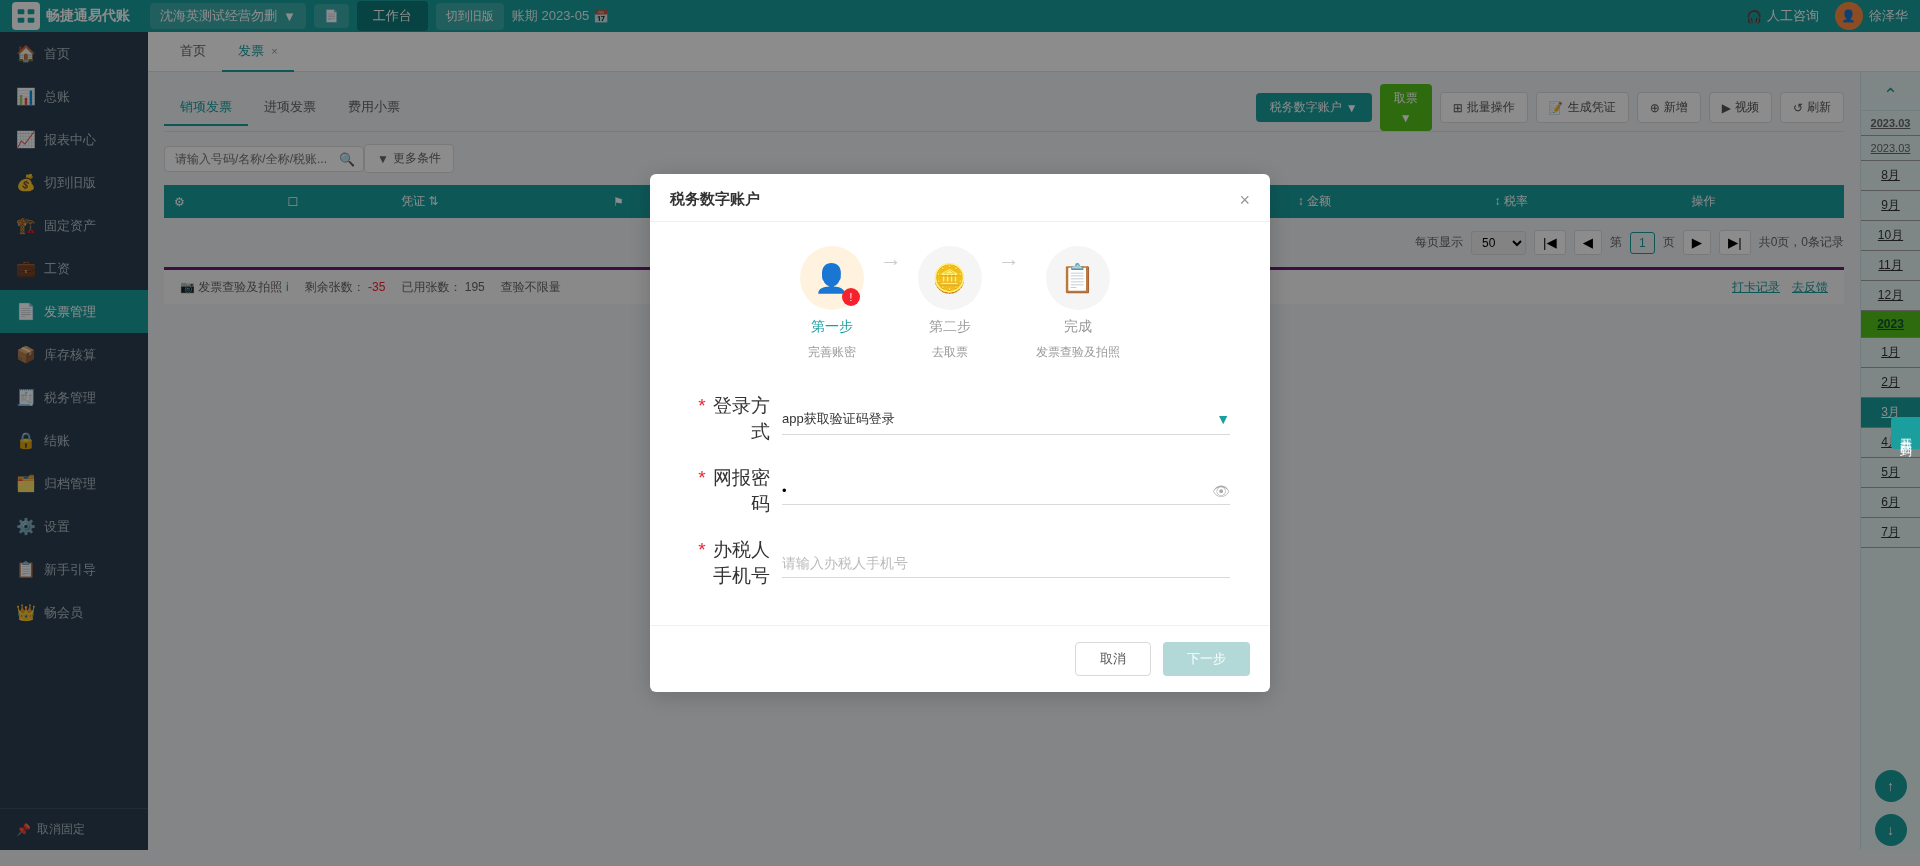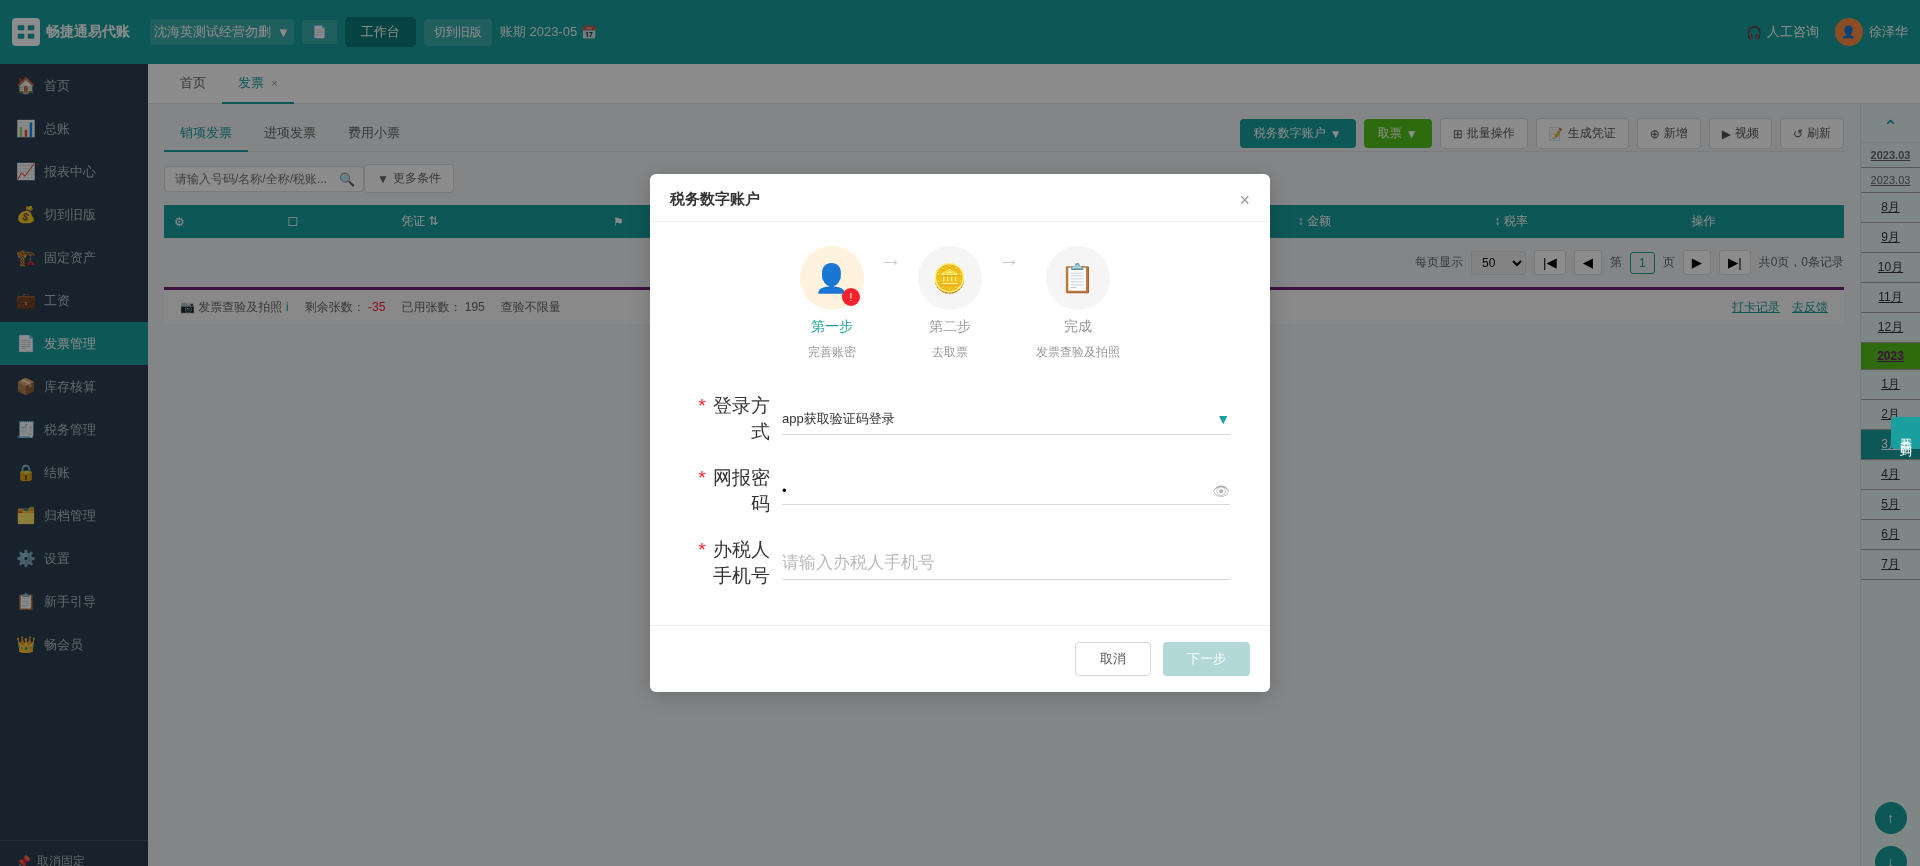--- a/index.html
+++ b/index.html
@@ -1,20 +1,20 @@
 <!DOCTYPE html>
 <html><head>
   <meta charset="utf-8">
   <style>
     * { box-sizing: border-box; margin: 0; padding: 0; }
     body { font-family: 'Microsoft YaHei', Arial, sans-serif; font-size: 13px; background: #f0f2f5; overflow: hidden; }
 
     
     .top-header {
-      height: 64px;
+      height: 32px;
       background: #1a9e9e;
       display: flex;
       align-items: center;
       padding: 0 12px;
       color: white;
       position: relative;
       z-index: 10;
     }
     .top-header .logo {
       display: flex;
@@ -29,21 +29,21 @@
       width: 28px; height: 28px;
       background: white;
       border-radius: 4px;
       display: flex; align-items: center; justify-content: center;
     }
     .logo-icon svg { width: 20px; height: 20px; }
     .company-selector {
       display: flex; align-items: center; gap: 6px;
       background: rgba(255,255,255,0.15);
       border-radius: 4px;
-      padding: 4px 4px;
+      padding: 4px 10px;
       cursor: pointer;
       font-size: 13px;
     }
     .header-btn {
       background: rgba(255,255,255,0.15);
       border: none;
       color: white;
       padding: 5px 10px;
       border-radius: 4px;
       cursor: pointer;
@@ -243,21 +243,21 @@
       display: flex; align-items: center; gap: 4px;
     }
     .btn-green {
       background: #52c41a;
       color: white;
       border: none;
       padding: 6px 14px;
       border-radius: 4px;
       cursor: pointer;
       font-size: 12px;
-      display: flex; align-items: center; gap: 4px;
+      display: flex; align-items: center; gap: 4px; flex-direction: column;
     }
 
     
     .invoice-table {
       width: 100%;
       border-collapse: collapse;
       font-size: 12px;
       background: white;
     }
     .invoice-table th {
@@ -477,21 +477,21 @@
       align-items: center;
       justify-content: space-between;
       cursor: pointer;
       color: #333;
     }
     .form-input {
       flex: 1;
       border: none;
       border-bottom: 1px solid #d9d9d9;
       padding: 6px 0;
-      font-size: 17px;
+      font-size: 14px;
       outline: none;
       background: transparent;
     }
     .form-input::placeholder { color: #bbb; }
     .input-wrapper {
       flex: 1;
       position: relative;
       display: flex;
       align-items: center;
       border-bottom: 1px solid #d9d9d9;
@@ -777,21 +777,21 @@
         <div style="display:flex;align-items:center;justify-content:center;width:100%;padding:4px 0;border-bottom:1px solid #d0e8e8;">
           <span style="font-size:18px;cursor:pointer;color:#1a9e9e;">⌃</span>
         </div>
         <div class="period-item" style="font-weight:bold;font-size:11px;color:#666;">2023.03</div>
         <div class="period-item" style="font-size:11px;color:#666;">2023.03</div>
         <div class="period-item">8月</div>
         <div class="period-item">9月</div>
         <div class="period-item">10月</div>
         <div class="period-item">11月</div>
         <div class="period-item">12月</div>
-        <div class="period-item" style="background:#52c41a;color:#701a75;font-weight:bold;">2023</div>
+        <div class="period-item" style="background:#52c41a;color:#14532d;font-weight:bold;">2023</div>
         <div class="period-item">1月</div>
         <div class="period-item">2月</div>
         <div class="period-item active">3月</div>
         <div class="period-item">4月</div>
         <div class="period-item">5月</div>
         <div class="period-item">6月</div>
         <div class="period-item">7月</div>
         <div style="margin-top:auto;display:flex;flex-direction:column;align-items:center;gap:4px;">
           <div class="period-nav">↑</div>
           <div class="period-nav">↓</div>

